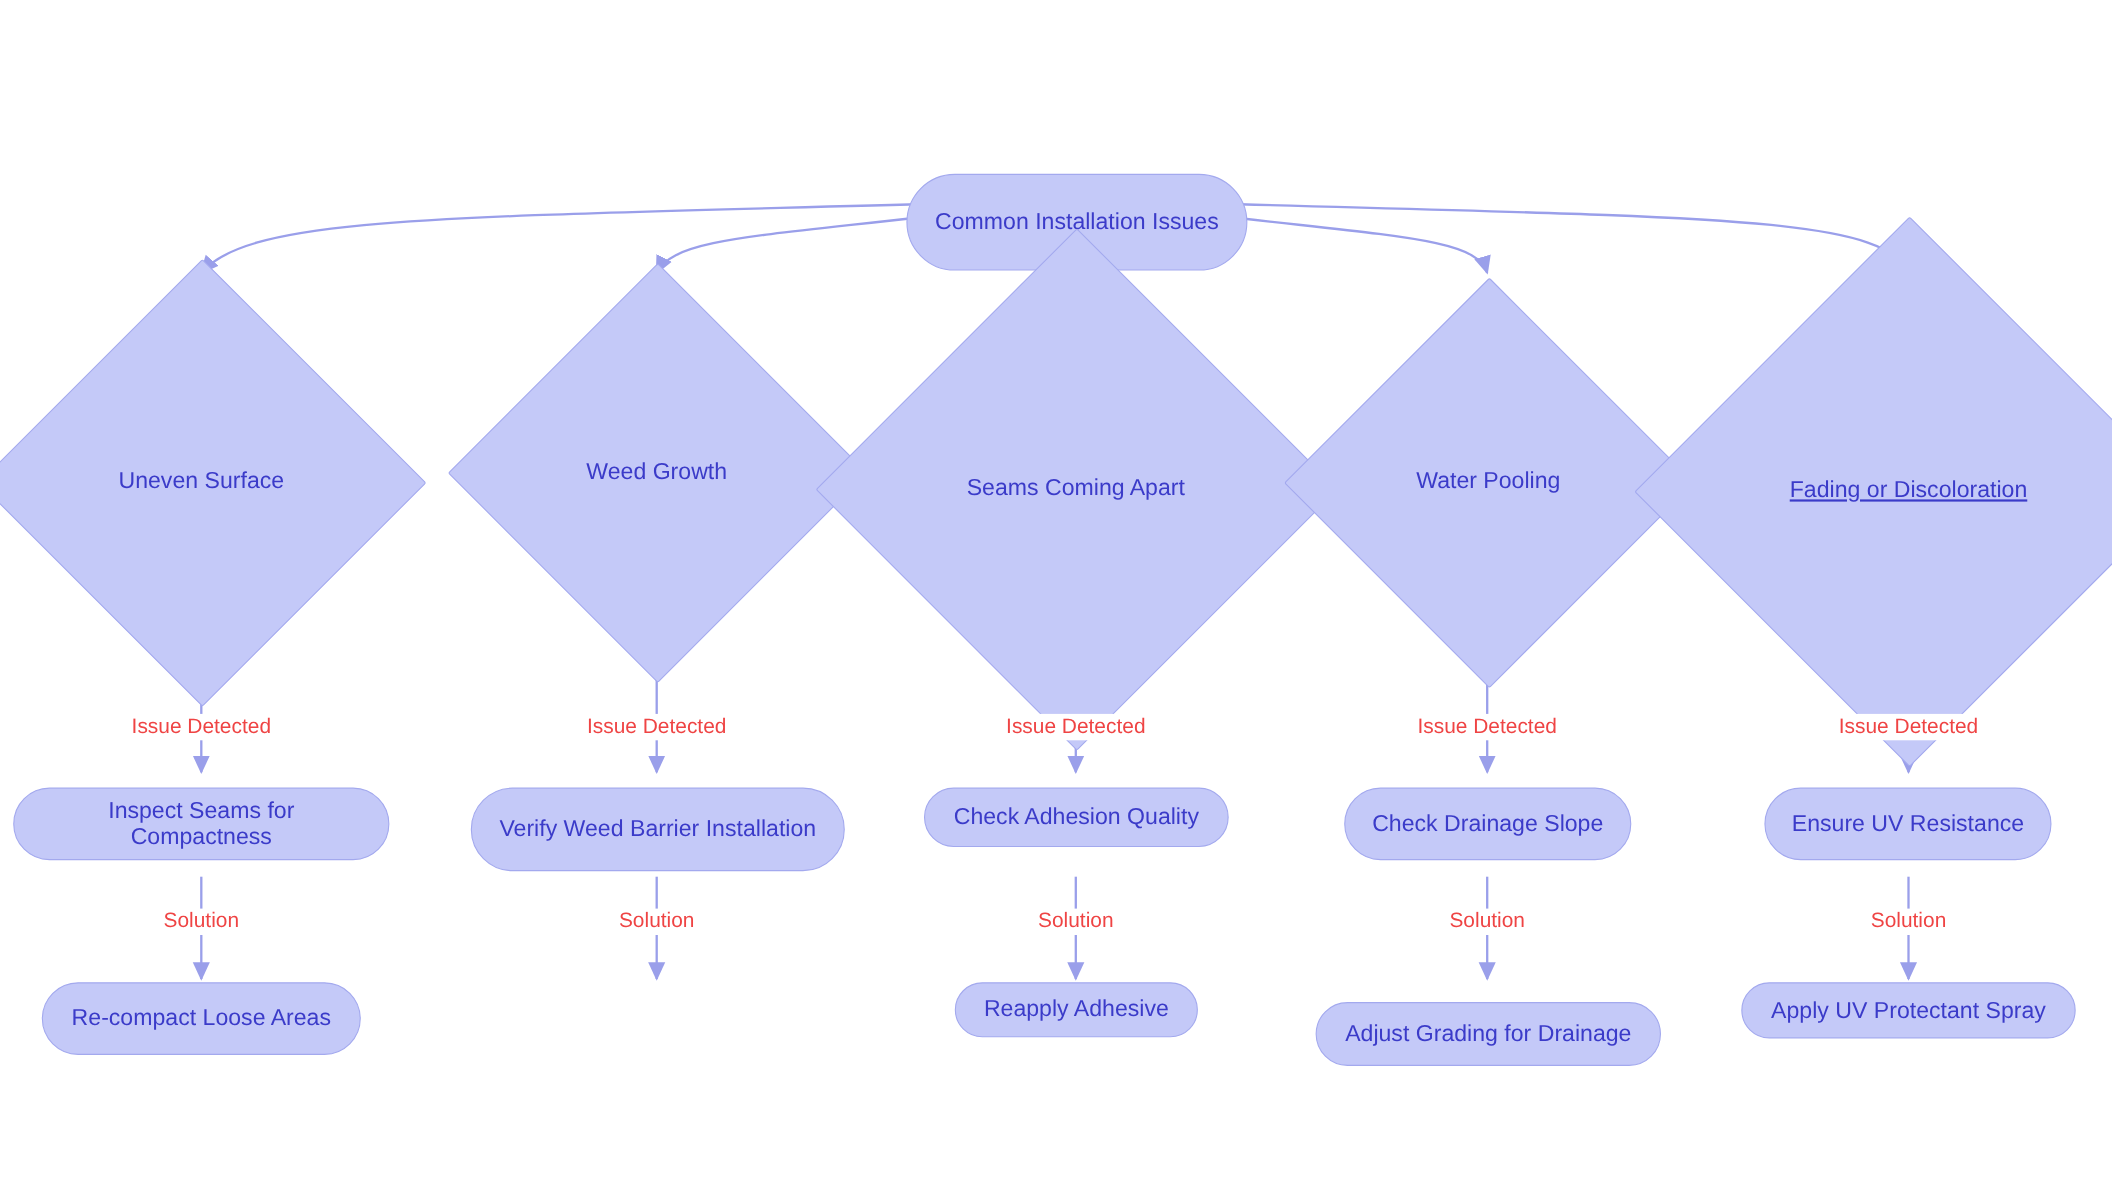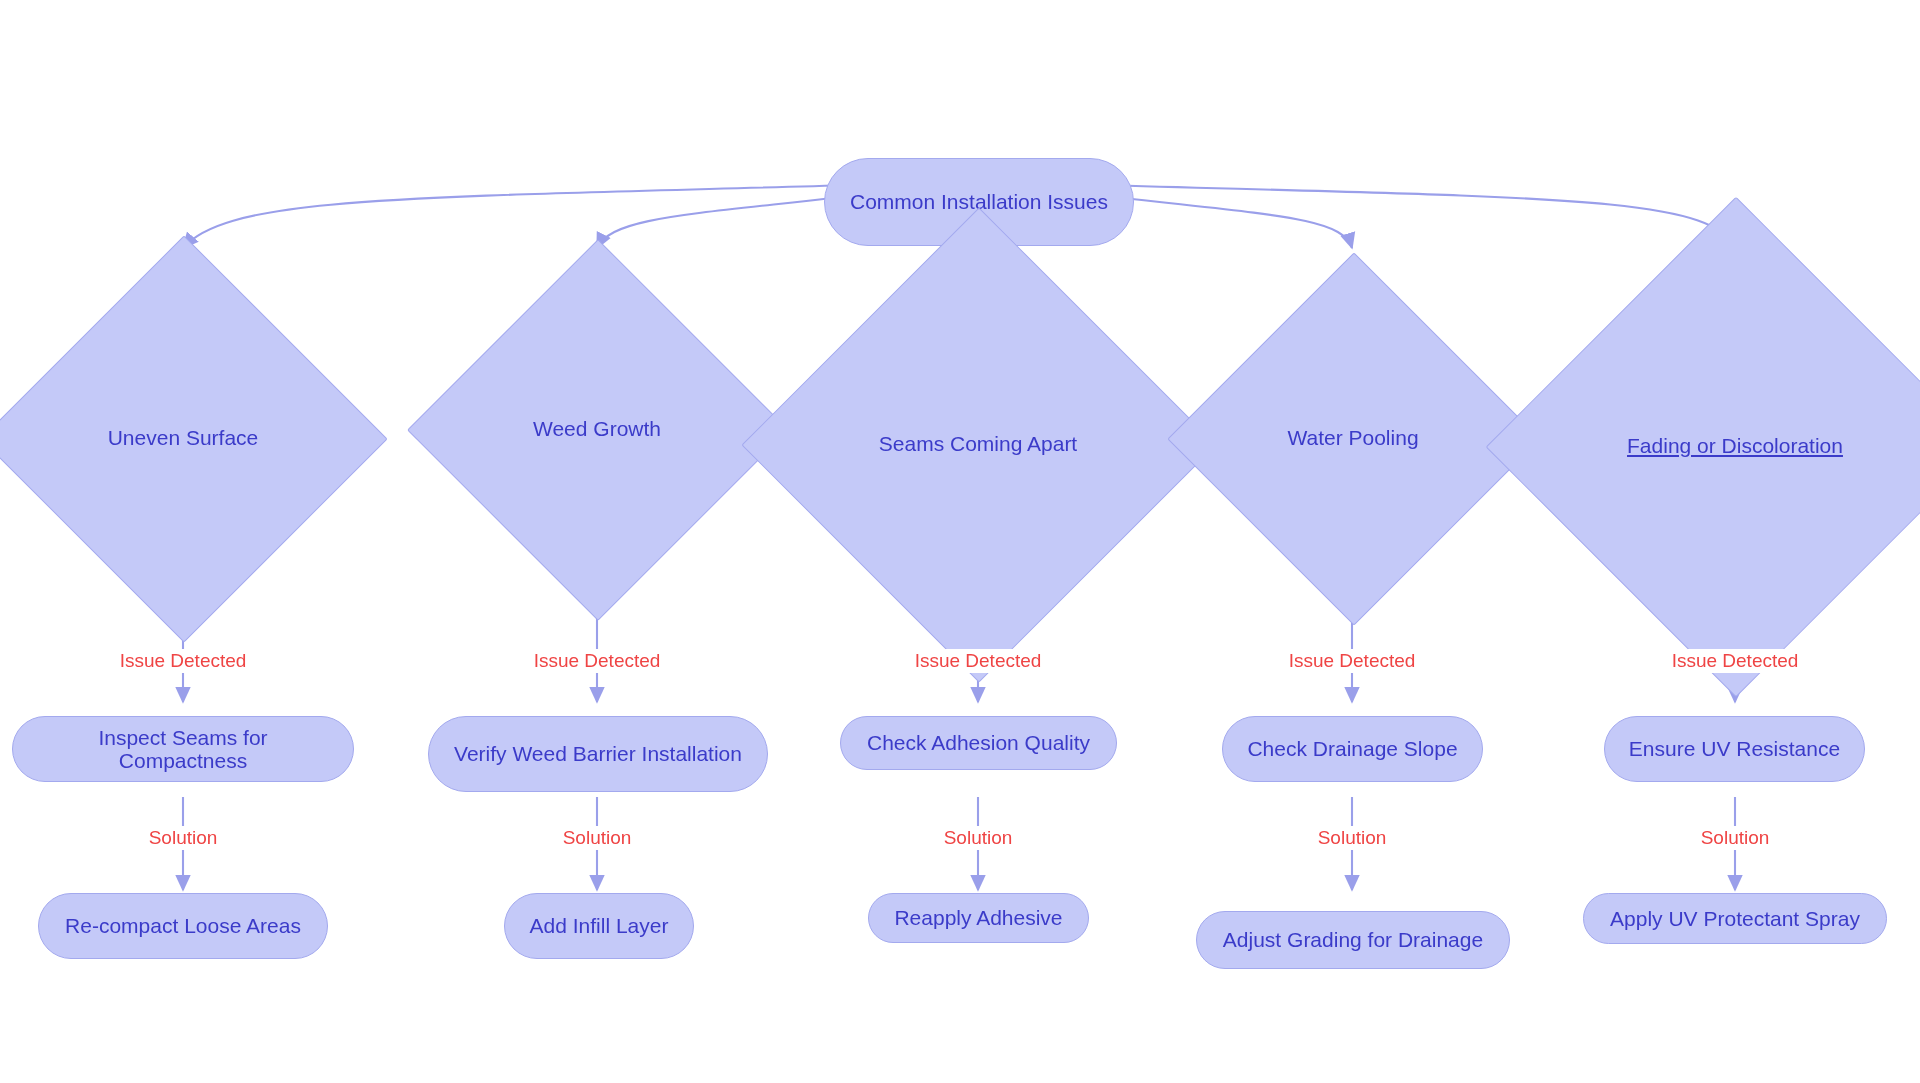--- a/index.html
+++ b/index.html
@@ -106,23 +106,20 @@
 
   <div class="elabel" style="left:183px;top:838px;">Solution</div>
   <div class="elabel" style="left:597px;top:838px;">Solution</div>
   <div class="elabel" style="left:978px;top:838px;">Solution</div>
   <div class="elabel" style="left:1352px;top:838px;">Solution</div>
   <div class="elabel" style="left:1735px;top:838px;">Solution</div>
 
   <div class="node rnode" style="left:38px;top:893px;width:290px;height:66px;">
     <span>Re-compact Loose Areas</span>
   </div>
-  <div class="node rnode" style="left:504px;top:893px;width:190px;height:66px;">
-    <span>Add Infill Layer</span>
-  </div>
   <div class="node rnode" style="left:868px;top:893px;width:221px;height:50px;">
     <span>Reapply Adhesive</span>
   </div>
   <div class="node rnode" style="left:1196px;top:893px;width:314px;height:58px;margin-top:18px;">
     <span>Adjust Grading for Drainage</span>
   </div>
   <div class="node rnode" style="left:1583px;top:893px;width:304px;height:51px;">
     <span>Apply UV Protectant Spray</span>
   </div>
 

